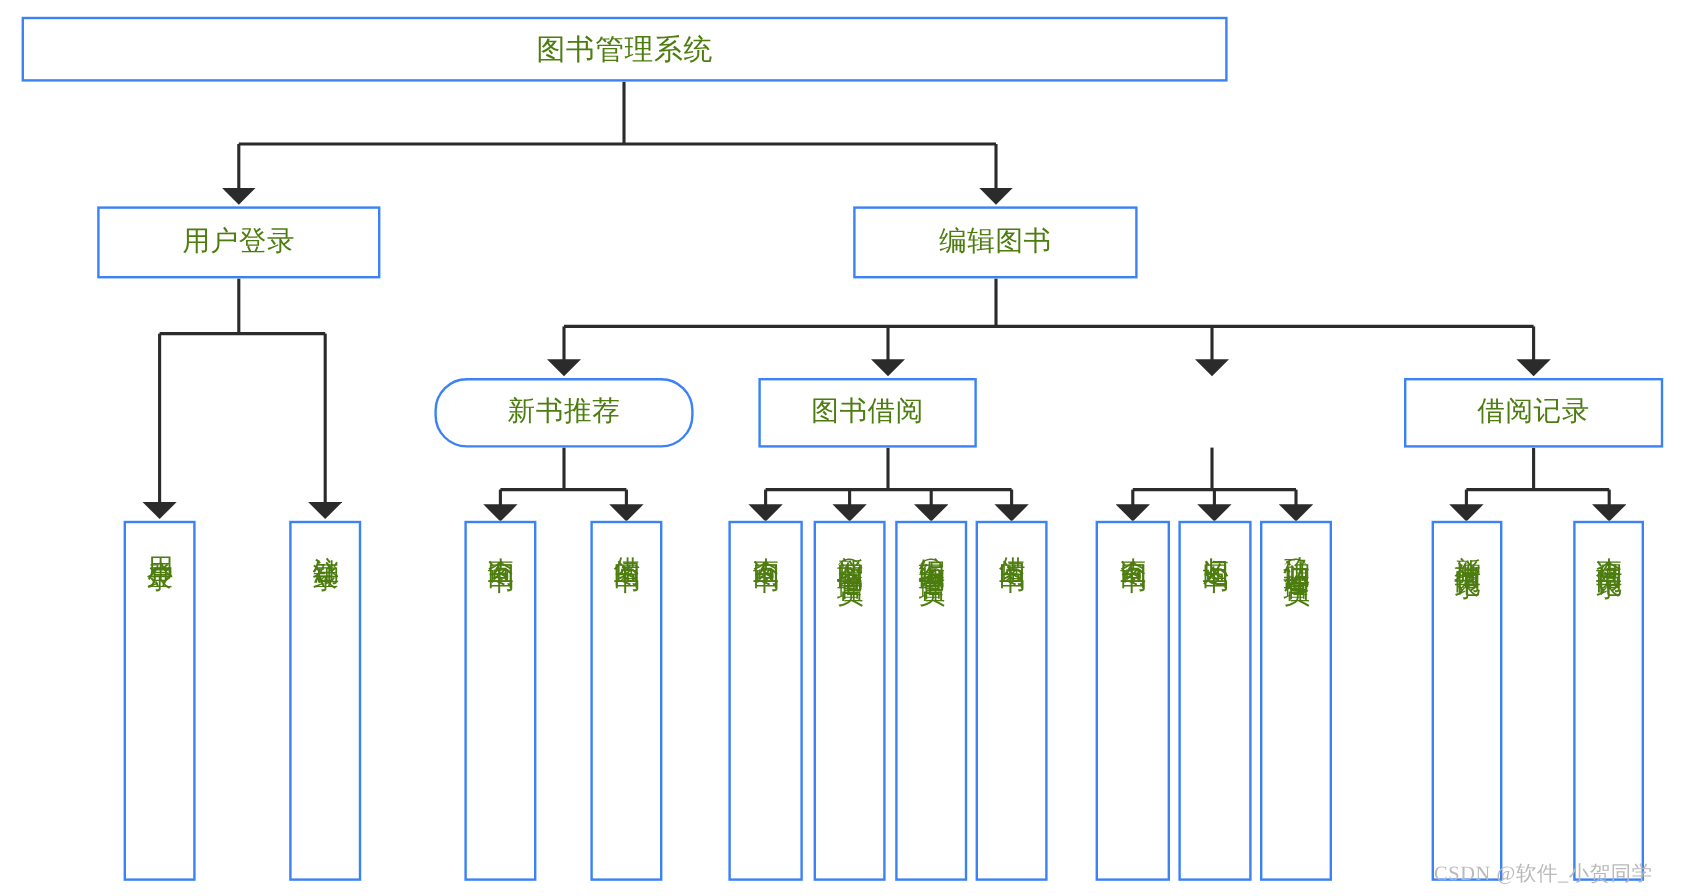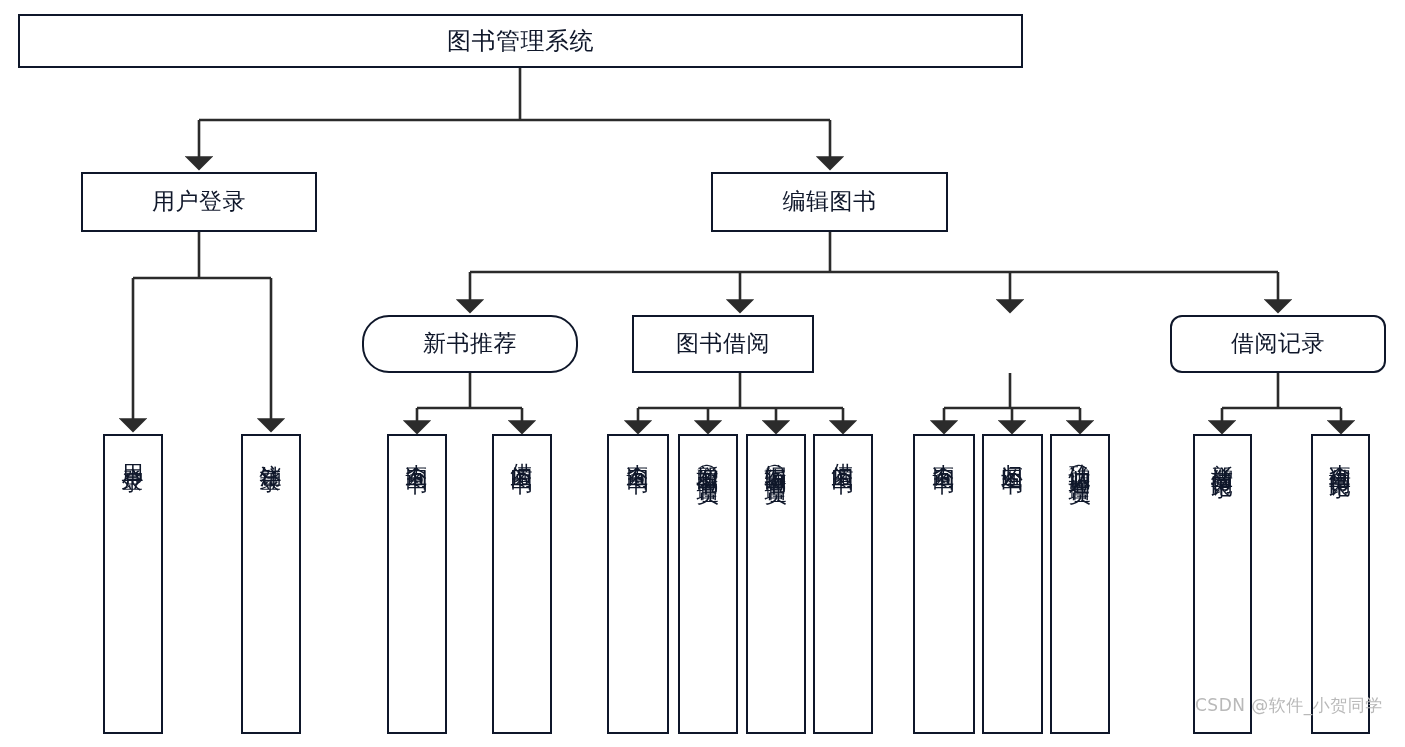--- a/index.html
+++ b/index.html
@@ -23,25 +23,25 @@
     left: 0;
     top: 0;
     width: 1405px;
     height: 747px;
     pointer-events: none;
   }
   .node {
     position: absolute;
     box-sizing: border-box;
     background: #ffffff;
-    border: 2px solid #0f172a;
+    border: 2px solid #3b82f6;
     display: flex;
     align-items: center;
     justify-content: center;
-    color: #0f172a;
+    color: #4d7c0f;
   }
   .node-label {
     display: block;
     text-align: center;
     line-height: 1.18;
     letter-spacing: 0.5px;
     white-space: nowrap;
   }
   
   .node.horiz .node-label {
@@ -142,21 +142,21 @@
 
   <div class="node horiz" style="left:362px; top:315px; width:216px; height:58px;border-radius:27px;">
     <span class="node-label">新书推荐</span>
   </div>
 
   <div class="node horiz" style="left:632px; top:315px; width:182px; height:58px;">
     <span class="node-label">图书借阅</span>
   </div>
 
 
-  <div class="node horiz" style="left:1170px; top:315px; width:216px; height:58px;border-radius:12px;">
+  <div class="node horiz" style="left:1170px; top:315px; width:216px; height:58px;">
     <span class="node-label">借阅记录</span>
   </div>
 
   <div class="node vert" style="left:103px; top:434px; width:60px; height:300px;">
     <span class="node-label">用户登录</span>
   </div>
 
   <div class="node vert" style="left:241px; top:434px; width:60px; height:300px;">
     <span class="node-label">注销登录</span>
   </div>
@@ -198,15 +198,15 @@
   </div>
 
   <div class="node vert" style="left:1193px; top:434px; width:59px; height:300px;">
     <span class="node-label">新增借阅记录</span>
   </div>
 
   <div class="node vert" style="left:1311px; top:434px; width:59px; height:300px;">
     <span class="node-label">查询借阅记录</span>
   </div>
 
-  <div class="watermark" style="left:1195px; top:694px;">CSDN @软件_小贺同学</div>
+  <div class="watermark" style="left:1195px; top:716px;font-family:Liberation Serif, serif;">CSDN @软件_小贺同学</div>
 
 </div>
 
 </body></html>

